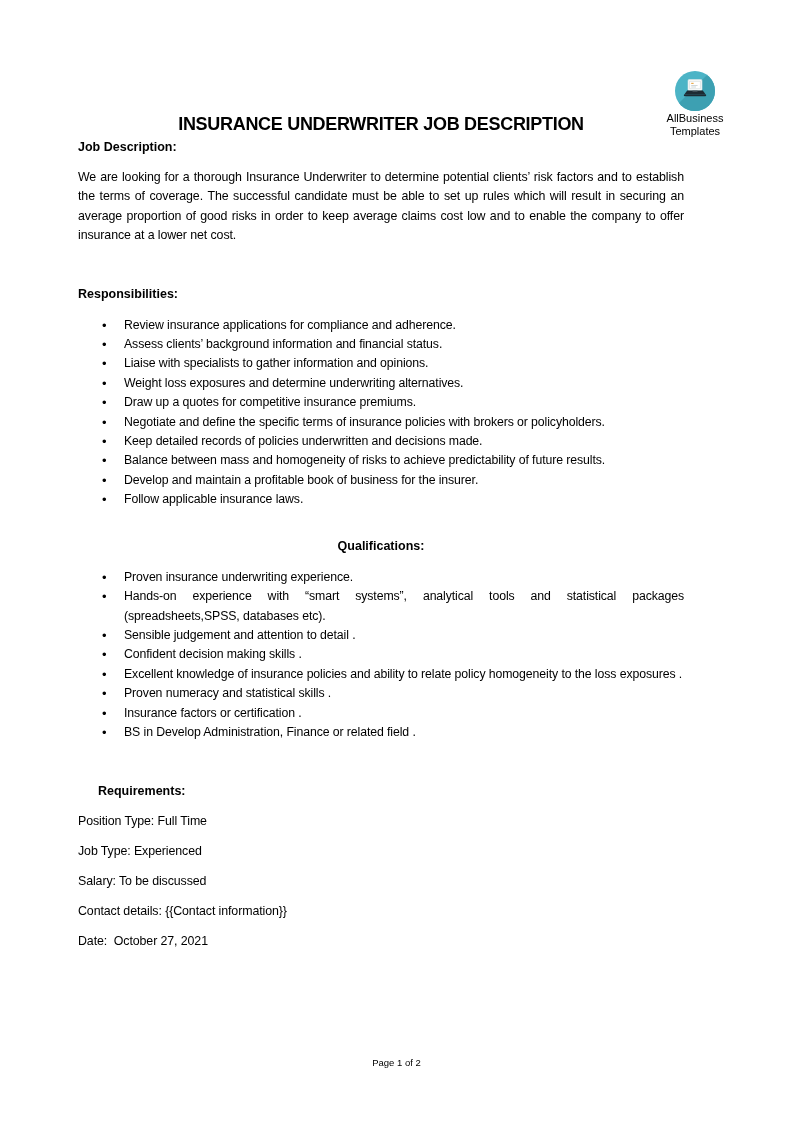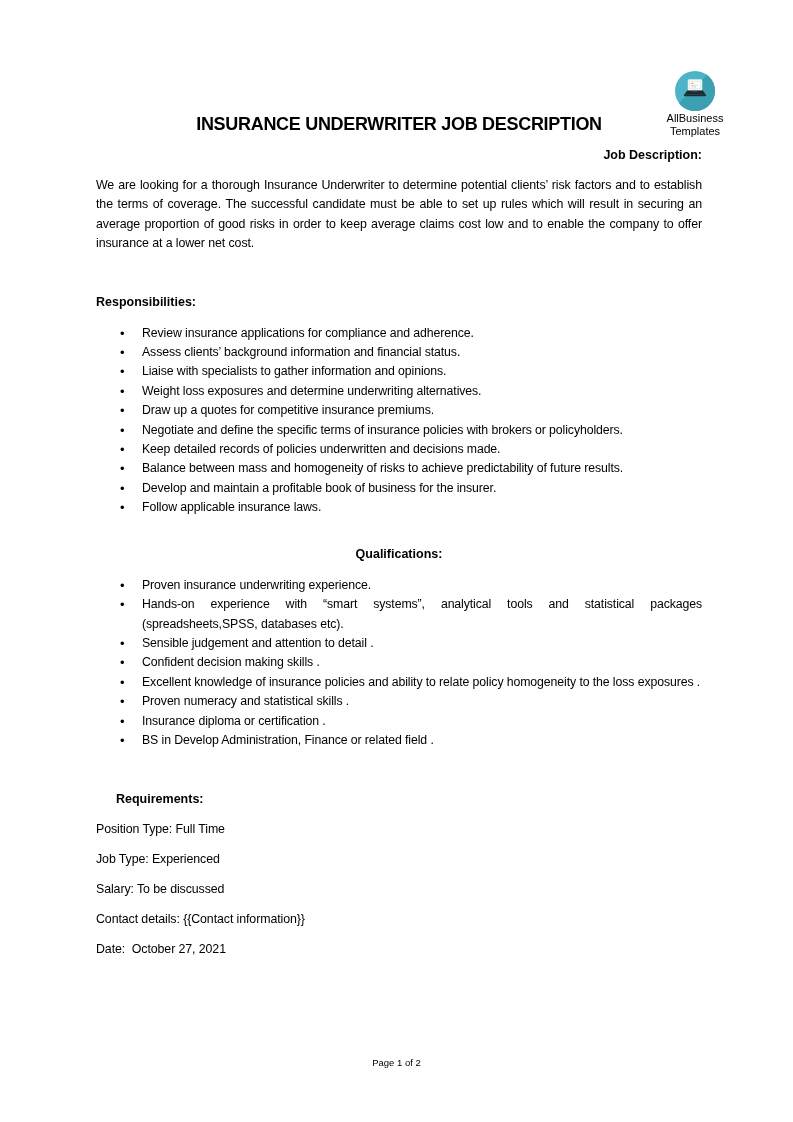--- a/index.html
+++ b/index.html
@@ -15,40 +15,40 @@
     color: #000000;
     overflow: hidden;
   }
   .page {
     position: absolute;
     inset: 0;
     background: #ffffff;
   }
   .content {
     position: absolute;
-    left: 96px;
+    left: 78px;
     top: 0;
     width: 606px;
   }
   .doc-title {
     margin: 113px 0 0 0;
     text-align: center;
     font-size: 18px;
     font-weight: bold;
     letter-spacing: -0.3px;
     line-height: 22px;
     white-space: nowrap;
   }
   .heading {
     font-size: 12.5px;
     font-weight: bold;
     line-height: 15px;
     margin: 0;
   }
-  .h-jobdesc       { margin-top: 13px; text-align: right; }
+  .h-jobdesc       { margin-top: 5px; }
   .h-resp          { margin-top: 41px; }
   .h-qual          { margin-top: 29px; text-align: center; }
   .h-req           { margin-top: 42px; padding-left: 20px; }
   .para {
     margin: 13px 0 0 0;
     font-size: 12.4px;
     line-height: 19.4px;
     letter-spacing: -0.1px;
     text-align: justify;
   }
@@ -162,21 +162,21 @@
 
     <h2 class="heading h-qual">Qualifications:</h2>
 
     <ul class="bullets">
       <li>Proven insurance underwriting experience.</li>
       <li>Hands-on experience with “smart systems”, analytical tools and statistical packages (spreadsheets,SPSS, databases etc).</li>
       <li>Sensible judgement and attention to detail .</li>
       <li>Confident decision making skills .</li>
       <li>Excellent knowledge of insurance policies and ability to relate policy homogeneity to the loss exposures .</li>
       <li>Proven numeracy and statistical skills .</li>
-      <li>Insurance diploma or certification .</li>
+      <li>Insurance factors or certification .</li>
       <li>BS in Develop Administration, Finance or related field .</li>
     </ul>
 
     <h2 class="heading h-req">Requirements:</h2>
 
     <p class="req-line">Position Type: Full Time</p>
     <p class="req-line">Job Type: Experienced</p>
     <p class="req-line">Salary: To be discussed</p>
     <p class="req-line">Contact details: {{Contact information}}</p>
     <p class="req-line">Date:  October 27, 2021</p>

